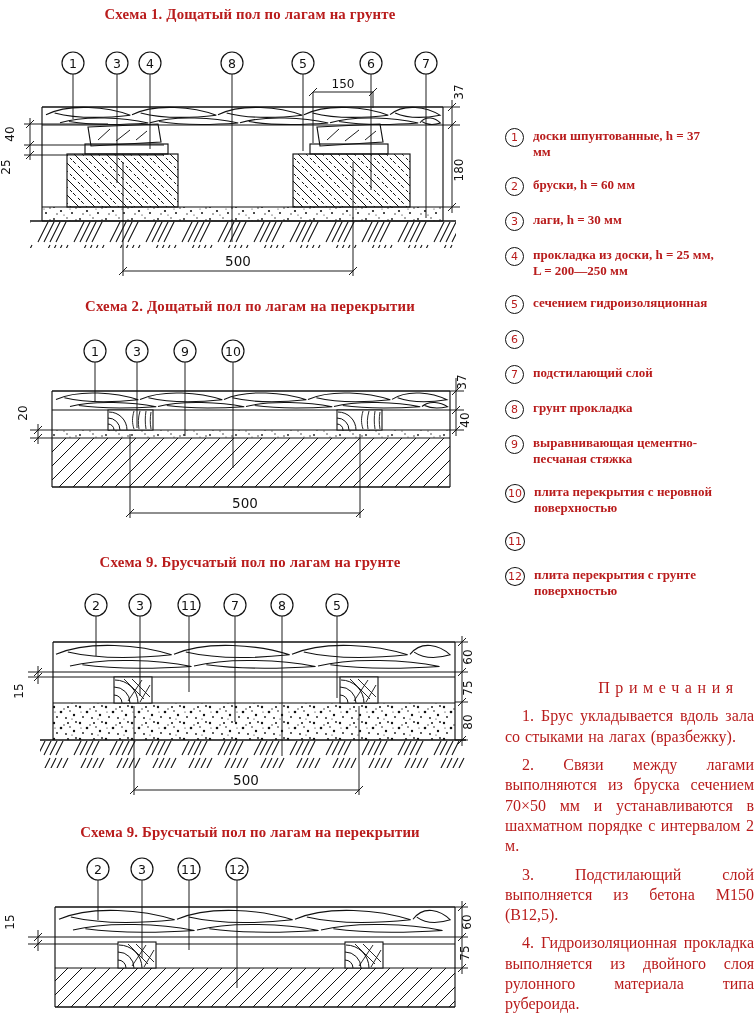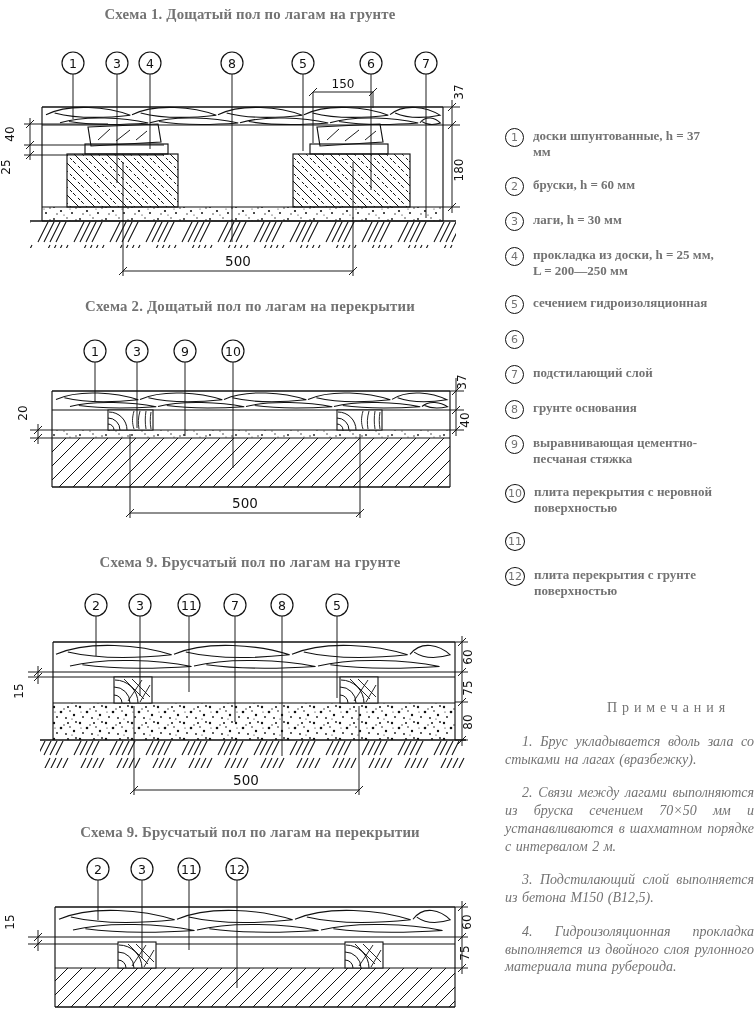--- a/index.html
+++ b/index.html
@@ -1,37 +1,37 @@
 <!DOCTYPE html>
 <html><head>
 <meta charset="utf-8">
 <style>
   html,body{margin:0;padding:0;background:#fff;}
   #page{position:relative;width:756px;height:1019px;background:#fff;overflow:hidden;
-        font-family:"Liberation Serif",serif;color:#737373;}
+        font-family:"Liberation Serif",serif;color:#b91c1c;}
   #dwg{position:absolute;left:0;top:0;}
   .k{stroke:#111;stroke-width:1.15;fill:none}
   .ol{stroke:#111;stroke-width:1.6;fill:none}
   .dm{stroke:#111;stroke-width:.95;fill:none}
   .gr{stroke:#111;stroke-width:1.05;fill:none}
   .pr{stroke:none}
   .ct{font:12.5px "DejaVu Sans",sans-serif;fill:#111;text-anchor:middle}
   .dt{font:12px "DejaVu Sans",sans-serif;fill:#111;text-anchor:middle}
   .d5{font:13.5px "DejaVu Sans",sans-serif;fill:#111;text-anchor:middle}
   .stitle{position:absolute;left:0;width:500px;text-align:center;
           font-weight:bold;font-size:14.8px;letter-spacing:.2px;}
   #legend{position:absolute;left:505px;top:128px;width:251px;}
   .li{display:flex;gap:9px;margin-bottom:16px;font-size:13px;line-height:1.25;}
   .lc{flex:none;min-width:13px;height:15px;padding:1px 2px;border:1.2px solid #111;
       border-radius:50%;display:inline-flex;align-items:center;justify-content:center;
       font:11px "DejaVu Sans",sans-serif;margin-top:0;}
   .lt{width:186px;font-weight:bold;}
-  #notes{position:absolute;left:505px;top:699px;width:249px;font-size:14px;line-height:1.27;}
+  #notes{position:absolute;left:505px;top:678px;width:249px;font-size:16px;line-height:1.27;}
   #notes-title{text-align:center;margin-left:78px;letter-spacing:.35em;margin-bottom:7px;}
-  .note{ text-align:justify;text-indent:17px;margin:16px 0 3px;word-spacing:1px;font-style:italic;}
+  .note{ text-align:justify;text-indent:17px;margin:8px 0 3px;word-spacing:1px;}
 </style>
 </head>
 <body>
 
 <div id="page">
 
   <div class="stitle" style="top:6px">Схема 1. Дощатый пол по лагам на грунте</div>
   <div class="stitle" style="top:298px">Схема 2. Дощатый пол по лагам на перекрытии</div>
   <div class="stitle" style="top:554px">Схема 9. Брусчатый пол по лагам на грунте</div>
   <div class="stitle" style="top:824px">Схема 9. Брусчатый пол по лагам на перекрытии</div>
@@ -360,21 +360,21 @@
     <span class="lc">6</span>
   </div>
 
   <div class="li">
     <span class="lc">7</span>
     <span class="lt">подстилающий слой</span>
   </div>
 
   <div class="li">
     <span class="lc">8</span>
-    <span class="lt">грунте основания</span>
+    <span class="lt">грунт прокладка</span>
   </div>
 
   <div class="li">
     <span class="lc">9</span>
     <span class="lt">выравнивающая цементно-песчаная стяжка</span>
   </div>
 
   <div class="li">
     <span class="lc">10</span>
     <span class="lt">плита перекрытия с неровной поверхностью</span>

